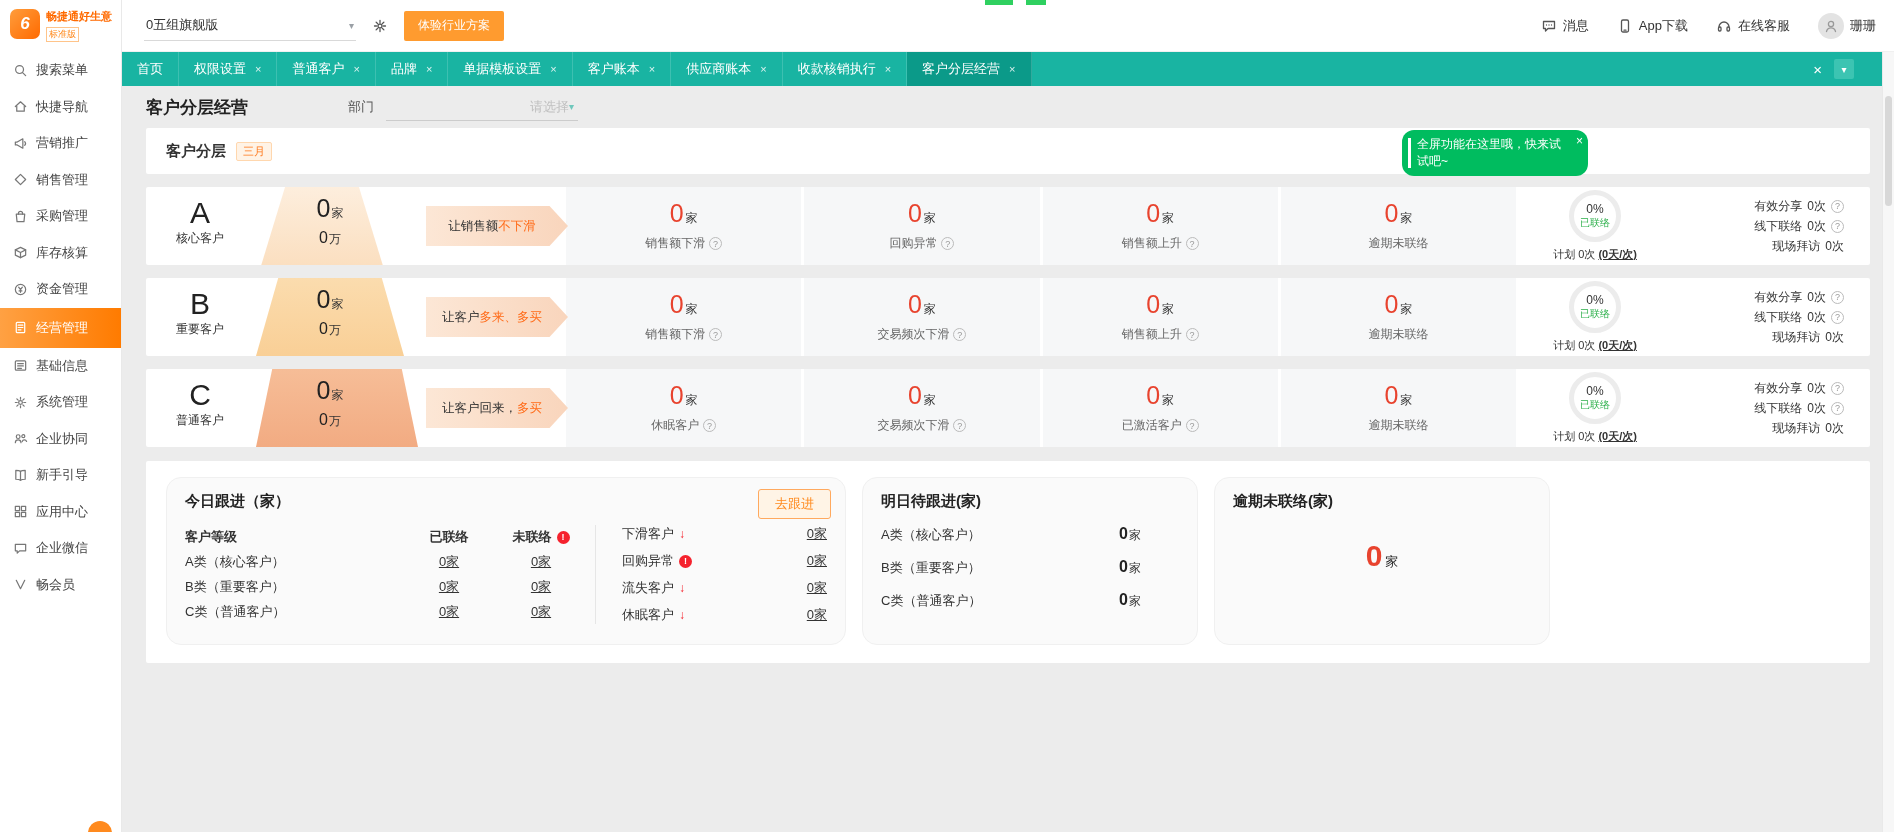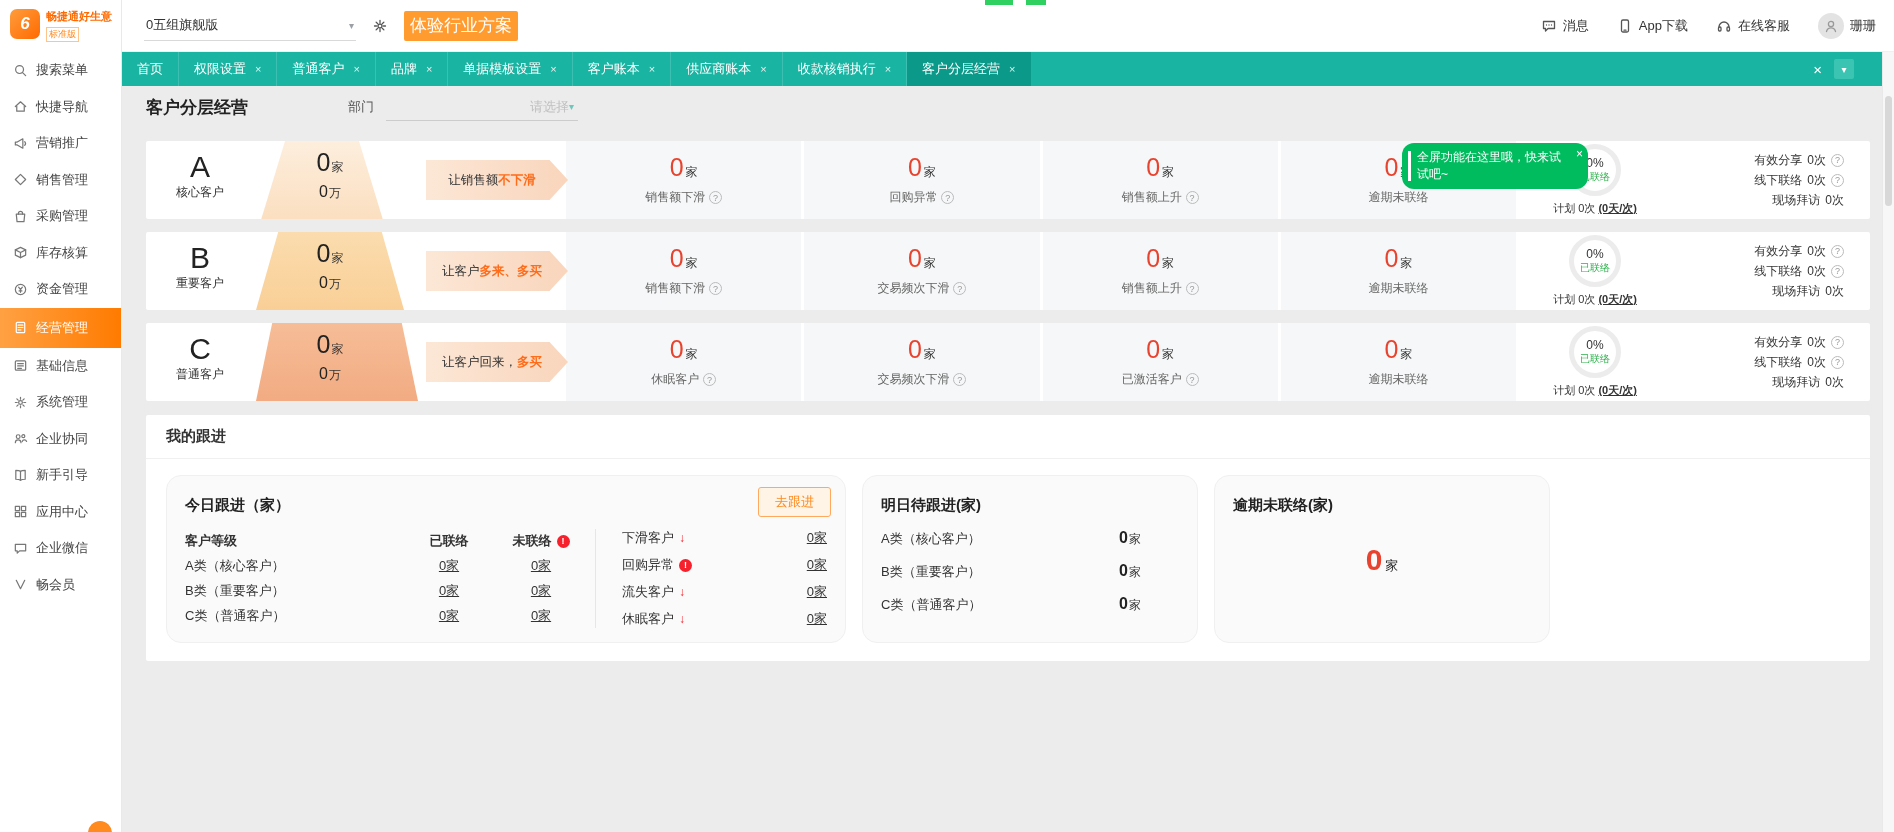--- a/index.html
+++ b/index.html
@@ -19,21 +19,21 @@
   .sitem.active{background:linear-gradient(90deg,#ffa143,#ff7b00);color:#fff;height:40px}
   .sitem.active .sic{color:#fff}
 
   
   .main{position:absolute;left:122px;top:0;right:0;bottom:0}
   .topbar{height:52px;background:#fff;display:flex;align-items:center;padding:0 18px;border-bottom:1px solid #f0f0f0}
   .ws-select{width:212px;display:flex;justify-content:space-between;align-items:center;border-bottom:1px solid #d9d9d9;height:30px;font-size:13px;color:#333;cursor:pointer;margin-left:4px;padding:0 2px}
   .chev{color:#9aa0a6;font-size:10px}
   .gearbtn{margin:0 16px;color:#666;cursor:pointer;display:flex}
   .gearbtn svg,.tb-item svg,.avatar svg{width:16px;height:16px;fill:none;stroke:#555;stroke-width:1.3;stroke-linecap:round;stroke-linejoin:round}
-  .exp-btn{background:#ff9b2f;color:#fff;border:none;height:30px;padding:0 6px;font-size:17px;border-radius:2px;cursor:pointer}
+  .exp-btn{background:#ff9b2f;color:#fff;border:none;height:30px;padding:0 14px;font-size:12px;border-radius:2px;cursor:pointer}
   .tb-right{margin-left:auto;display:flex;align-items:center;gap:28px;font-size:13px;color:#333}
   .tb-item{display:flex;align-items:center;gap:6px;cursor:pointer}
   .avatar{width:26px;height:26px;border-radius:50%;background:#e3e3e3;display:flex;align-items:center;justify-content:center}
   .avatar svg{stroke:#999}
 
   
   .tabbar{height:34px;background:#19b4a2;display:flex;align-items:stretch;position:relative}
   .tab{display:flex;align-items:center;gap:9px;padding:0 15px;color:#fff;font-size:13px;cursor:pointer;border-right:1px solid rgba(255,255,255,.16);white-space:nowrap}
   .tab.active{background:#0b9a89}
   .tab .tclose{font-size:11px;opacity:.85;cursor:pointer}
@@ -66,21 +66,21 @@
   .fun-letter .nm{font-size:12px;color:#333}
   .trap{position:absolute;top:0;bottom:0;left:110px;z-index:1}
   .trap.a{width:132px;background:linear-gradient(180deg,#fdeedd,#fbdfc0);clip-path:polygon(22% 0,78% 0,96% 100%,4% 100%)}
   .trap.b{width:148px;background:linear-gradient(180deg,#fbdcae,#f9cf96);clip-path:polygon(15% 0,85% 0,100% 100%,0 100%)}
   .trap.c{width:162px;background:linear-gradient(180deg,#f6bd97,#f2ab82);clip-path:polygon(10% 0,90% 0,100% 100%,0 100%)}
   .fun-nums{position:absolute;left:104px;top:6px;width:160px;text-align:center;z-index:2}
   .fn-count{font-size:25px;font-weight:500;line-height:30px;color:#222}
   .fn-amount{font-size:16px;line-height:20px;color:#222}
   .fun-nums .u{font-size:12px;font-weight:normal;margin-left:1px;color:#333}
   .slogan{position:absolute;left:280px;top:19px;width:142px;height:40px;display:flex;align-items:center;justify-content:center;font-size:12.5px;color:#333;background:linear-gradient(90deg,#fce7d6,#f9d5bc);clip-path:polygon(0 0,87% 0,100% 50%,87% 100%,0 100%);padding:0 18px 0 8px;z-index:2;white-space:nowrap}
-  .slogan .hl{color:#ff6c1a;font-weight:bold}
+  .slogan .hl{color:#ff6c1a;font-weight:normal}
 
   .seg-stats{flex:1;display:flex;gap:3px;height:100%;padding-right:4px}
   .scell{flex:1;background:#f6f7f8;display:flex;flex-direction:column;align-items:center;justify-content:center;gap:4px}
   .scell .v{font-size:25px;color:#e8432e;font-weight:400;line-height:26px}
   .scell .v .u{font-size:12px;color:#333;margin-left:2px}
   .scell .lb{font-size:12px;color:#666;display:flex;gap:4px;align-items:center}
 
   .help{width:13px;height:13px;border:1px solid #bbb;border-radius:50%;color:#999;font-size:9px;display:inline-flex;align-items:center;justify-content:center;cursor:pointer;flex:none}
 
   .seg-prog{width:150px;flex:none;display:flex;flex-direction:column;align-items:center;justify-content:center;gap:5px}
@@ -91,21 +91,21 @@
   .lk{text-decoration:underline;cursor:pointer}
   .plan .lk{font-weight:bold}
 
   .seg-side{width:200px;flex:none;padding-right:26px;display:flex;flex-direction:column;align-items:flex-end;gap:3px;font-size:12px;color:#333}
   .side-line{display:flex;align-items:center;gap:5px;white-space:nowrap}
 
   
   .follow{margin-top:14px;padding-bottom:18px}
   .fl-head{height:44px;display:flex;align-items:center;padding:0 20px;border-bottom:1px solid #f0f0f0;font-size:15px;font-weight:bold}
   .panels{display:flex;gap:16px;padding:16px 20px 0}
-  .panel{background:#fafafa;border:1px solid #f0f0f0;border-radius:15px;padding:20px 18px;position:relative;height:168px}
+  .panel{background:#fafafa;border:1px solid #f0f0f0;border-radius:15px;padding:14px 18px;position:relative;height:168px}
   .panel h3{font-size:15px;font-weight:bold;margin-bottom:14px;color:#222}
   .p-today{width:680px}
   .p-tomorrow{width:336px}
   .p-overdue{width:336px}
   .go-btn{position:absolute;right:14px;top:11px;background:#fff4e6;border:1px solid #ffa95e;color:#ff8a1e;font-size:13px;padding:5px 16px;border-radius:3px;cursor:pointer}
   .today-body{display:flex}
   .t-table{flex:1;display:grid;grid-template-columns:1fr 88px 96px;row-gap:1px;font-size:13px;align-items:center}
   .t-table .hd{font-weight:bold;display:flex;align-items:center;gap:5px}
   .t-c{text-align:center}
   .t-c.hd{justify-content:center}
@@ -384,20 +384,24 @@
     </div>
   </div>
 
   <div class="content">
 
     <div class="notice">
       <span>全屏功能在这里哦，快来试试吧~</span>
       <span class="n-close">×</span>
     </div>
 
+    <section class="strip seg-head">
+      <span class="seg-title">客户分层</span>
+      <span class="seg-badge">三月</span>
+    </section>
 
     <section class="strip seg-row">
       <div class="fun">
         <div class="fun-letter">
           <div class="lt">A</div>
           <div class="nm">核心客户</div>
         </div>
         <div class="trap a"></div>
         <div class="fun-nums">
           <div class="fn-count"><span>0</span><span class="u">家</span></div>
@@ -605,21 +609,20 @@
             <span class="help">?</span>
           </div>
         <div class="side-line">
             <span>现场拜访</span>
             <span>0次</span>
           </div>
       </div>
     </section>
 
     <section class="strip follow">
-      <div class="fl-head">我的跟进</div>
       <div class="panels">
 
         <div class="panel p-today">
           <h3>今日跟进（家）</h3>
           <button class="go-btn">去跟进</button>
           <div class="today-body">
             <div class="t-table">
               <span class="hd">客户等级</span>
               <span class="hd t-c">已联络</span>
               <span class="hd t-c">

